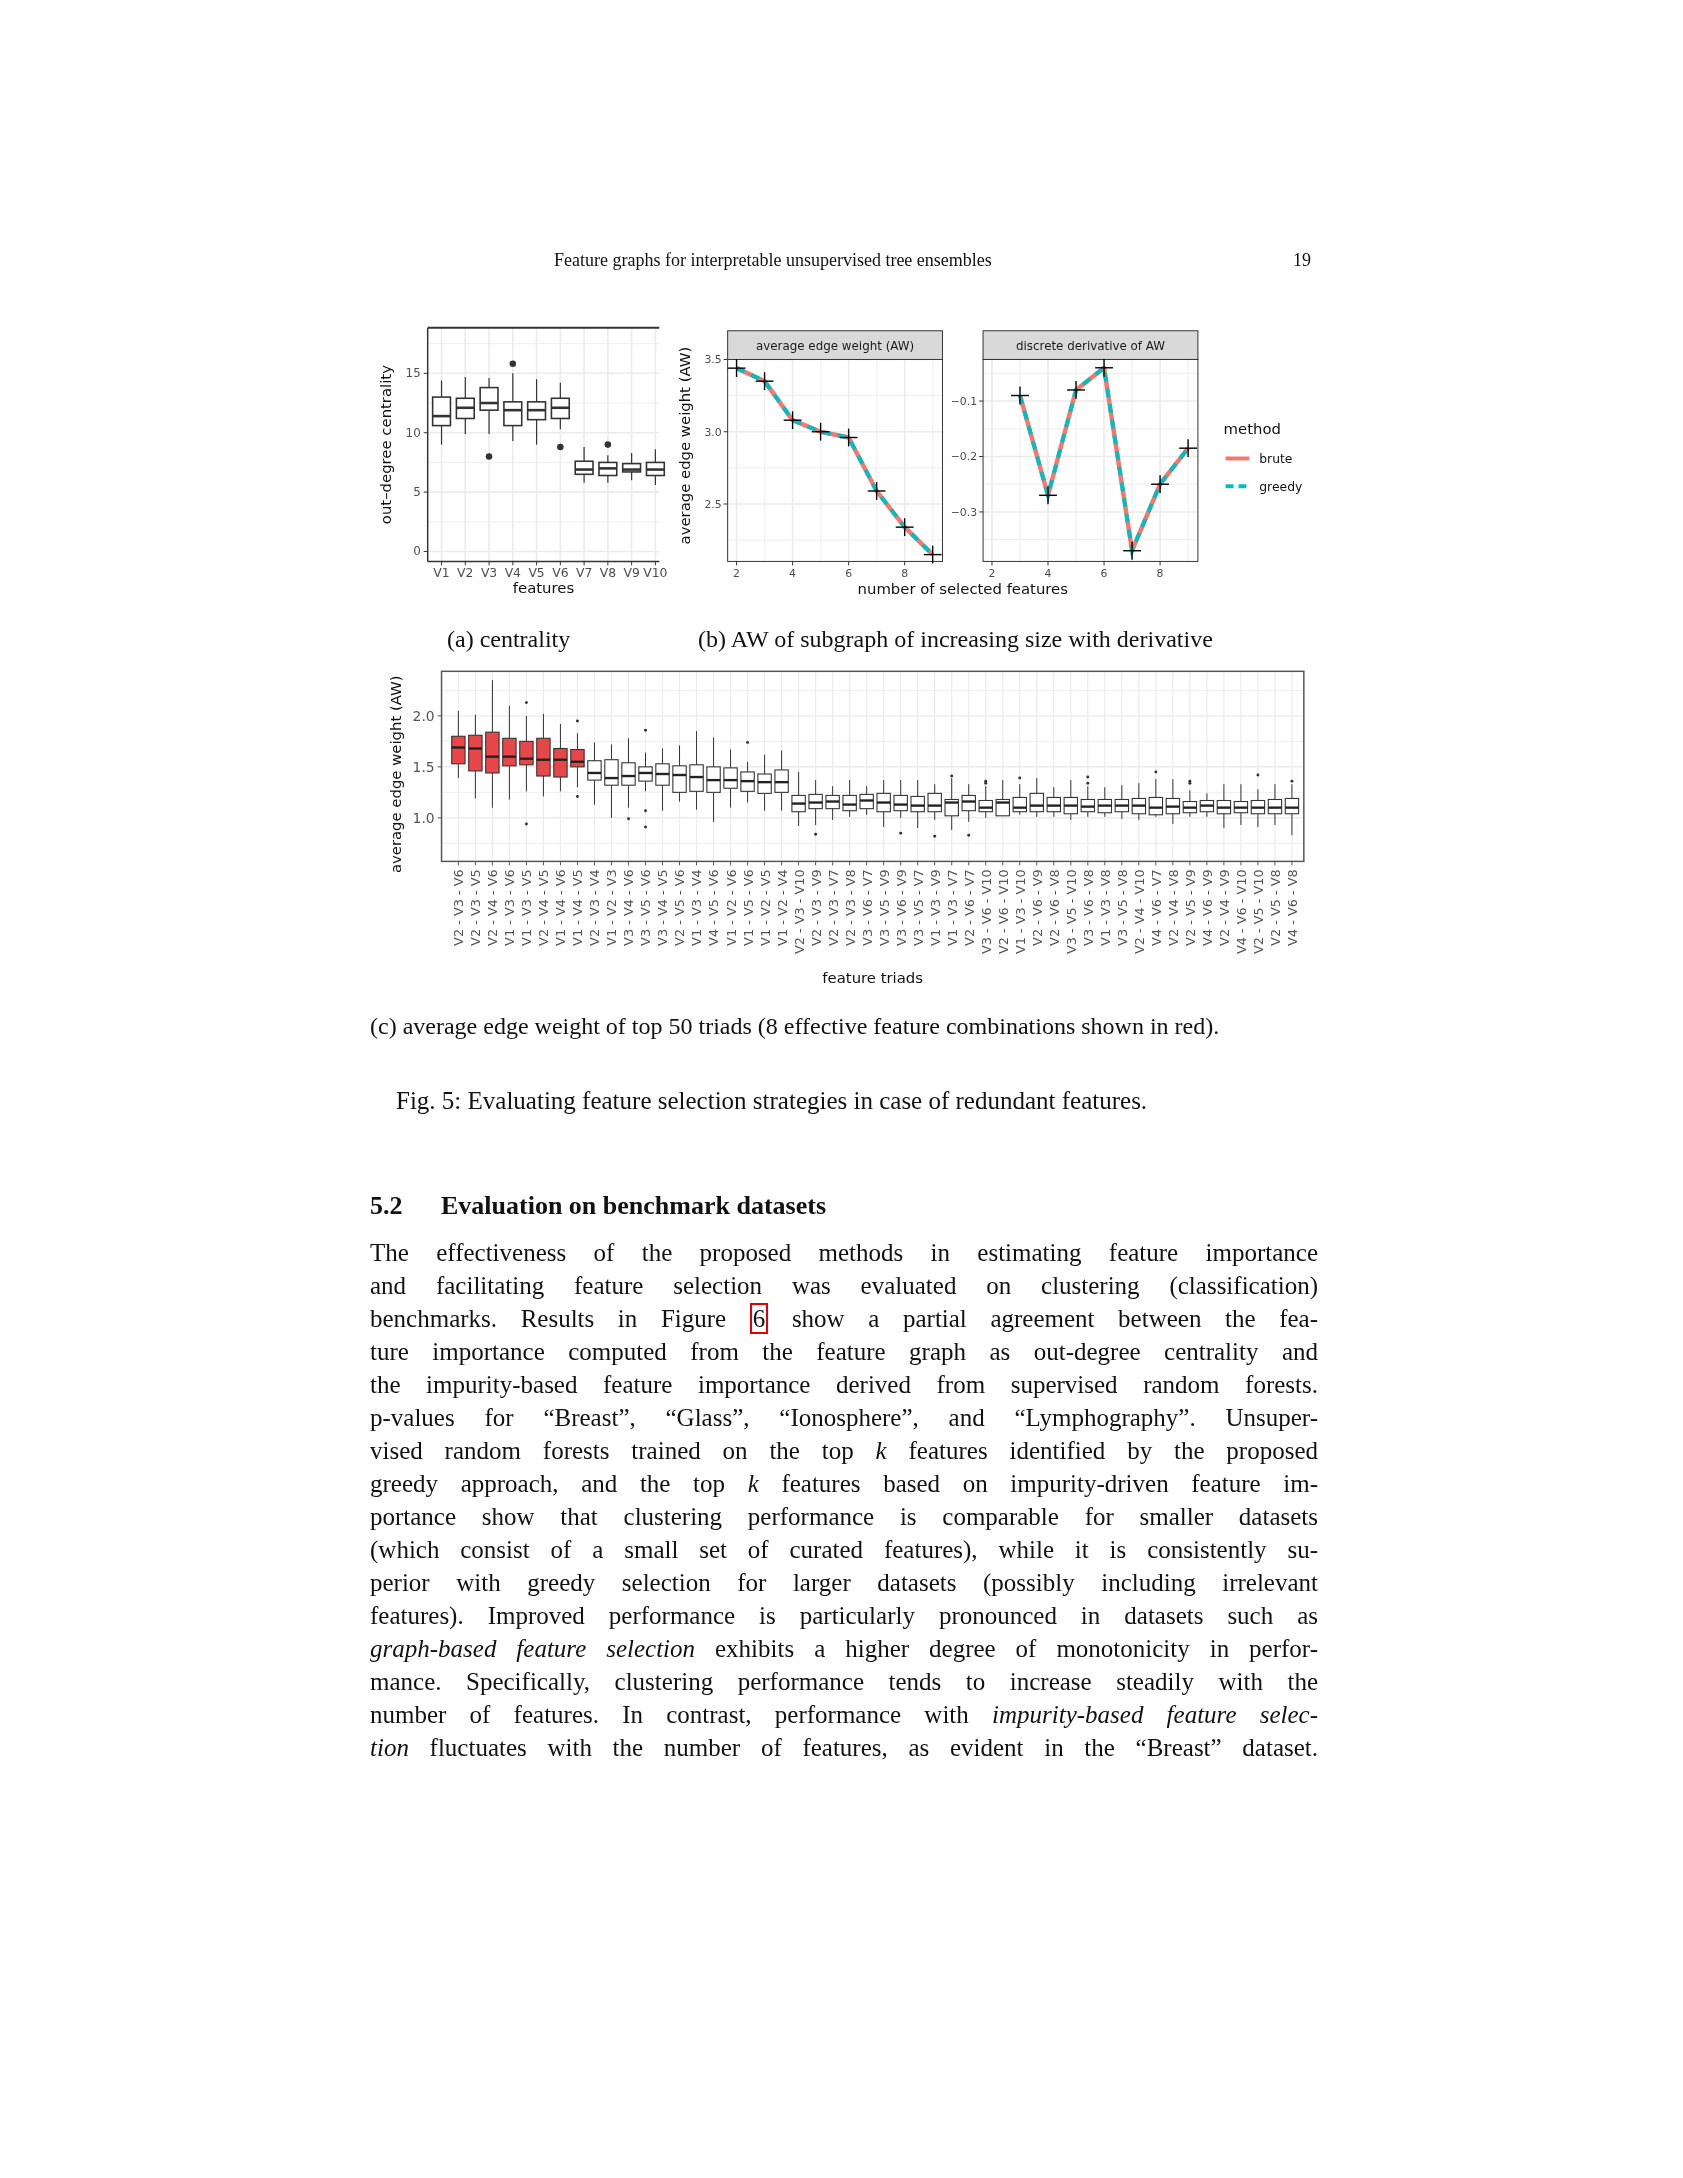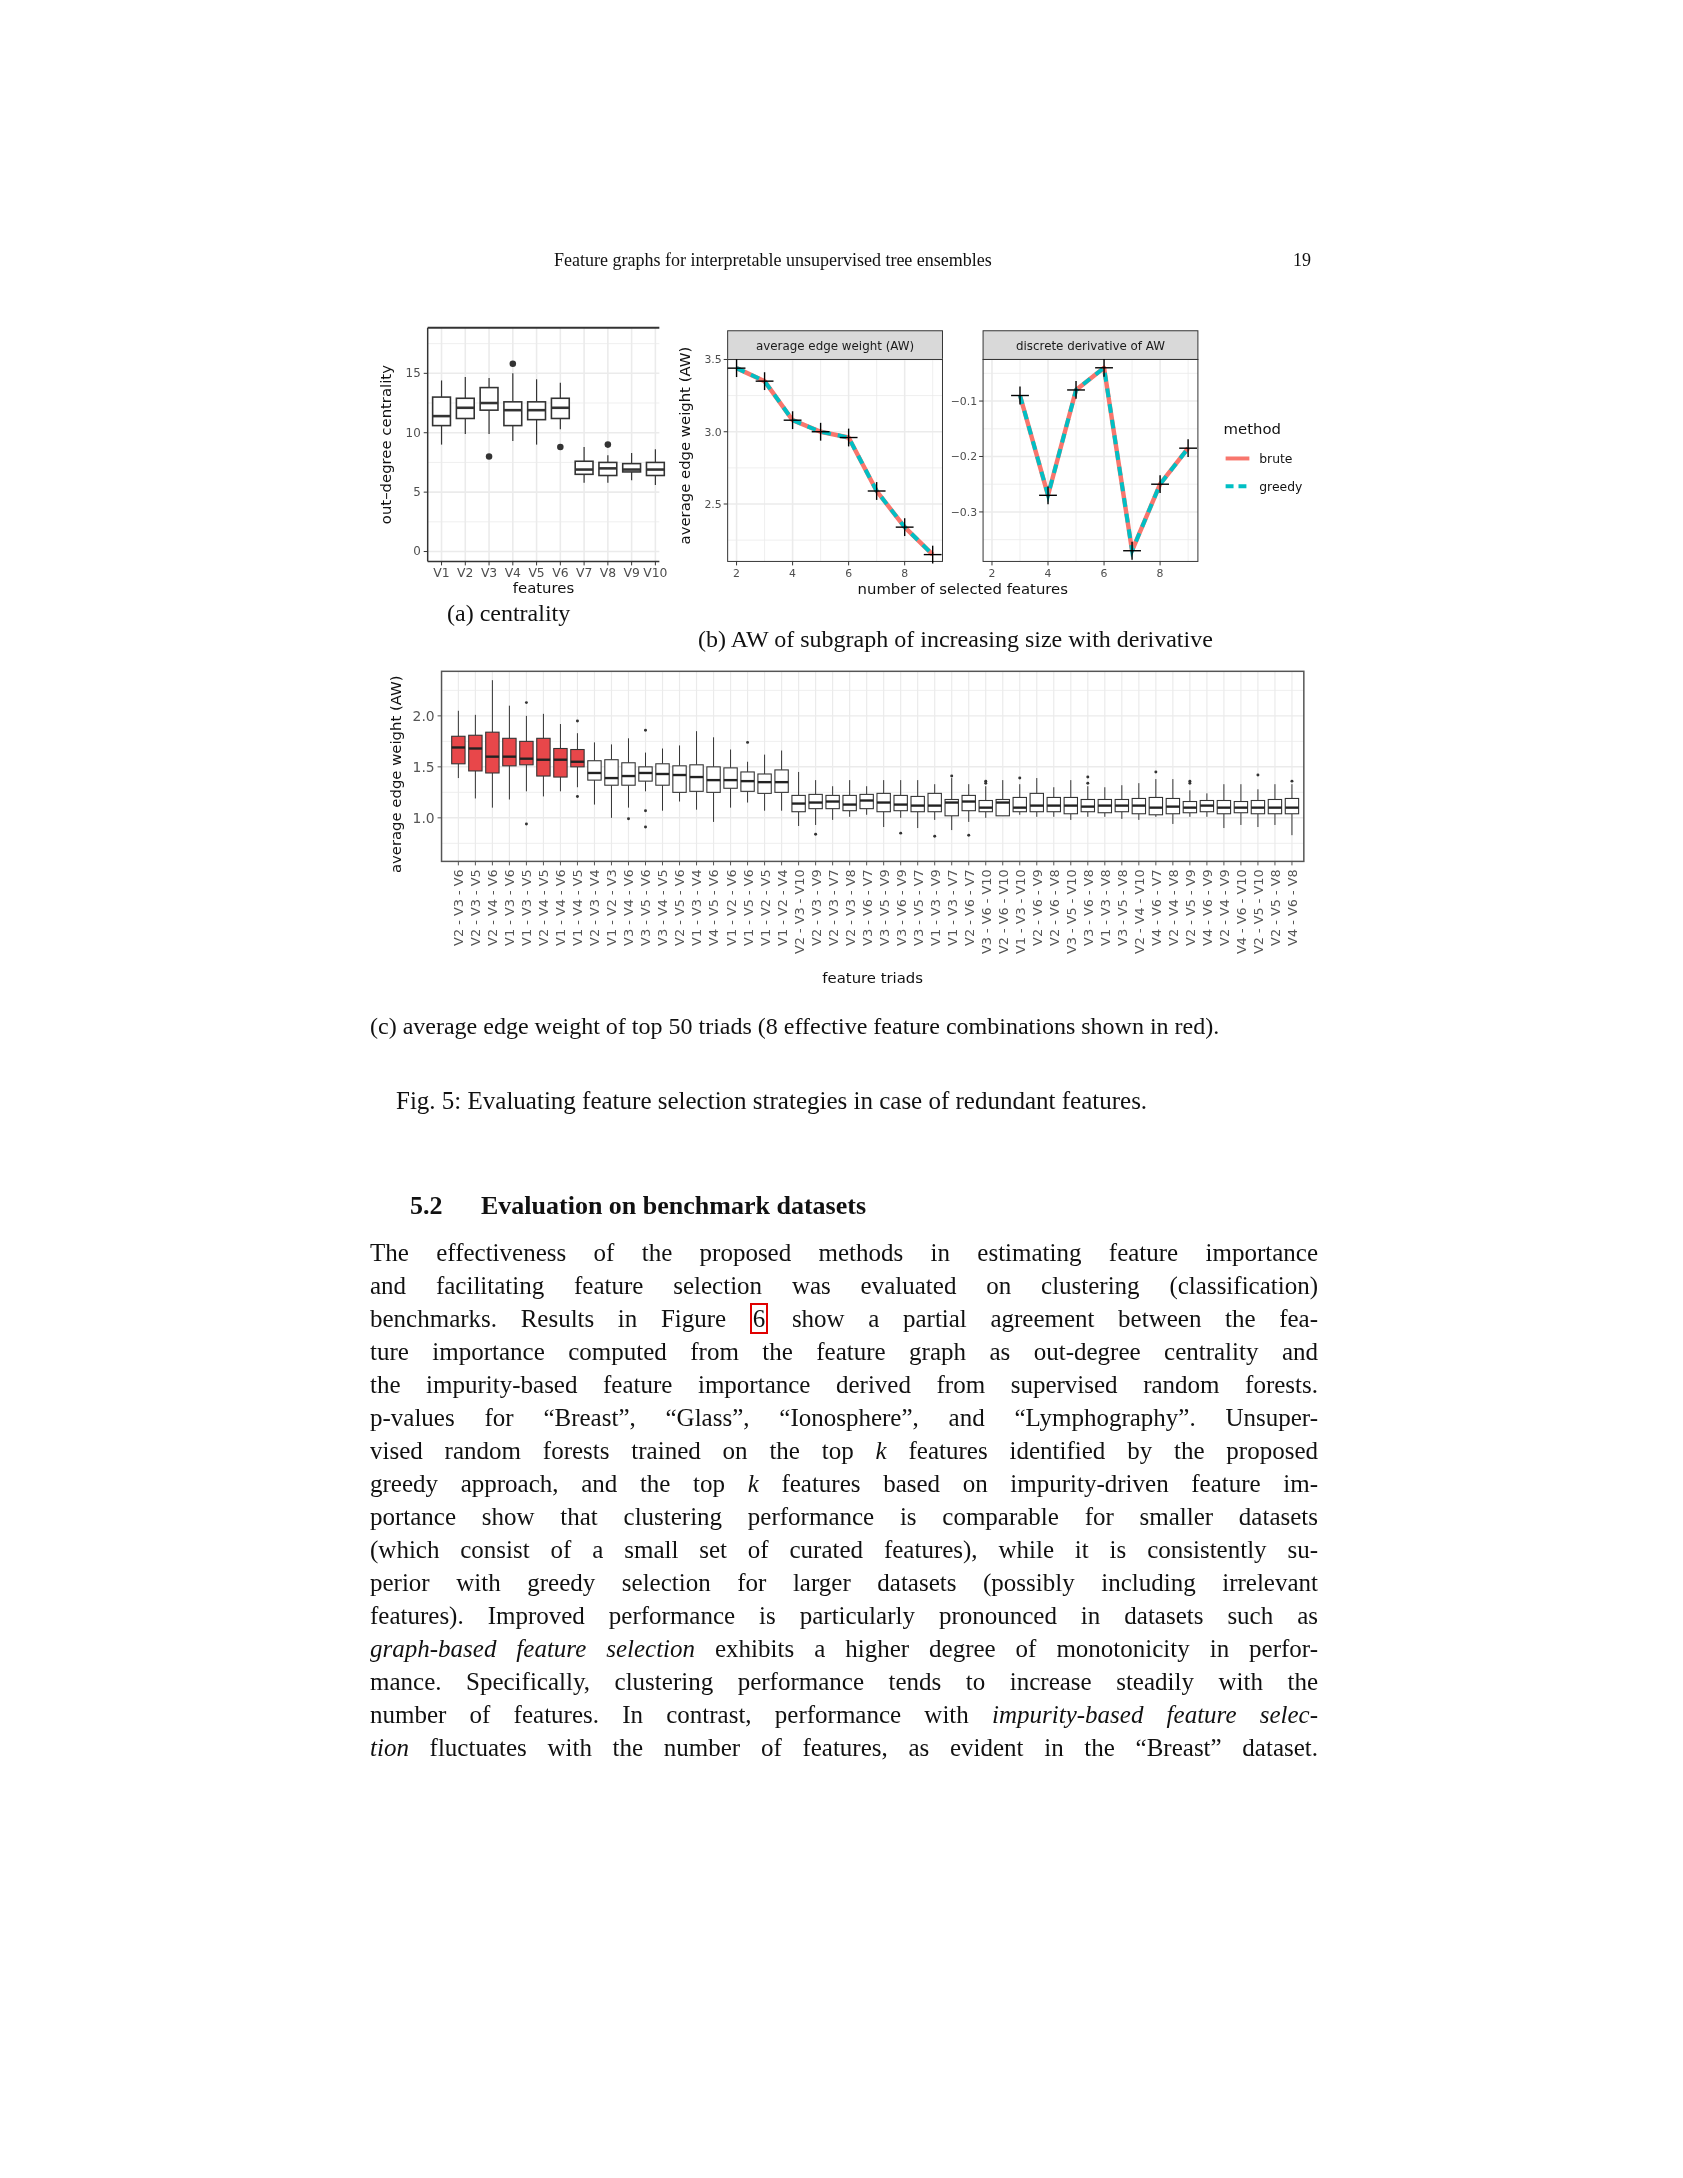--- a/index.html
+++ b/index.html
@@ -3,25 +3,25 @@
 <meta charset="utf-8">
 <style>
   html, body { margin: 0; padding: 0; background: #ffffff; }
   body { width: 1683px; height: 2178px; position: relative; overflow: hidden;
          font-family: "DejaVu Serif", "Liberation Serif", serif; color: #111; }
   .abs { position: absolute; }
   .serif { font-family: "Liberation Serif", "DejaVu Serif", serif; }
   #running-head { left: 554px; top: 250px; font-size: 18px; }
   #page-num { left: 1293px; top: 250px; font-size: 18px; }
   .subcap { font-size: 24px; }
-  #cap-a { left: 447px; top: 600px; }
+  #cap-a { left: 447px; top: 626px; }
   #cap-b { left: 698px; top: 626px; }
   #cap-c { left: 370px; top: 1013px; }
   #fig-cap { left: 396px; top: 1087px; font-size: 25px; }
-  #sec-head { left: 370px; top: 1191px; font-size: 26px; font-weight: bold; margin-left: 40px; }
+  #sec-head { left: 370px; top: 1191px; font-size: 26px; font-weight: bold; }
   #sec-head .num { display: inline-block; width: 71px; }
   #body-text { left: 370px; top: 1236px; width: 948px; font-size: 25px; line-height: 33px;
                text-align: justify; }
   #body-text .line { display: block; text-align: justify; text-align-last: justify; white-space: nowrap; height: 33px; }
   #body-text .line.last { text-align-last: justify; }
   .fig-ref { border: 2px solid #e00000; padding: 0 1px; }
   svg text { font-family: "DejaVu Sans", "Liberation Sans", sans-serif; }
 </style>
 </head>
 <body>

